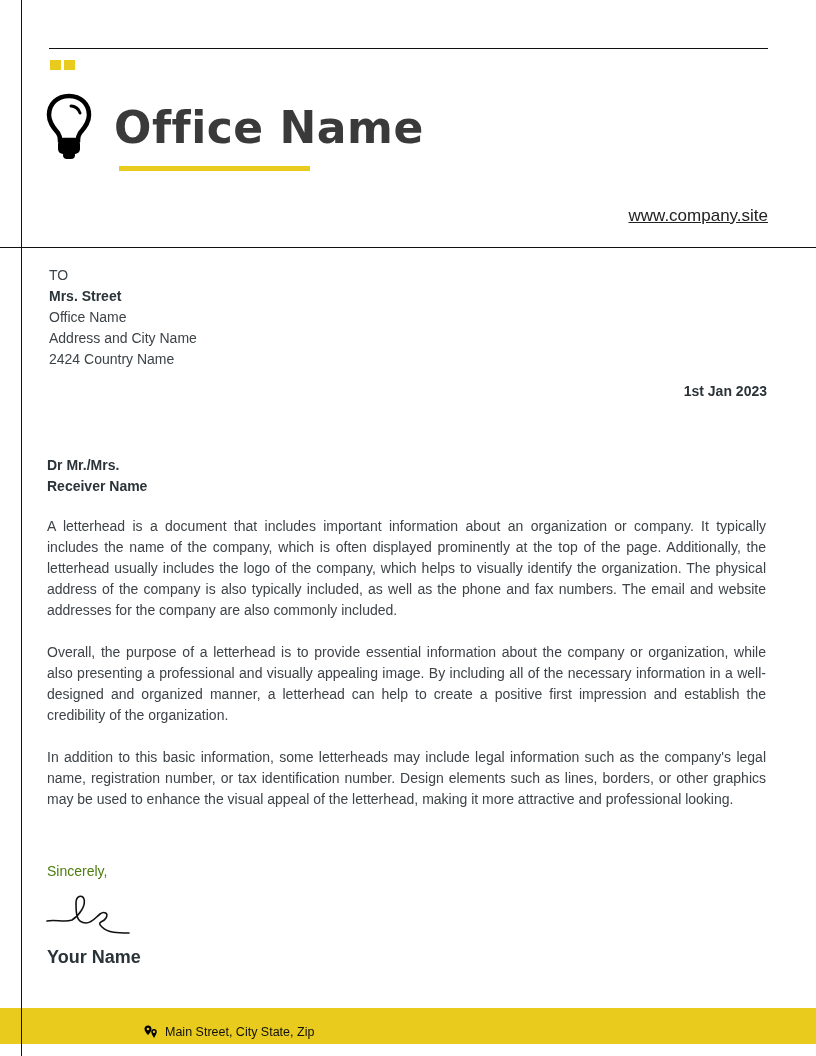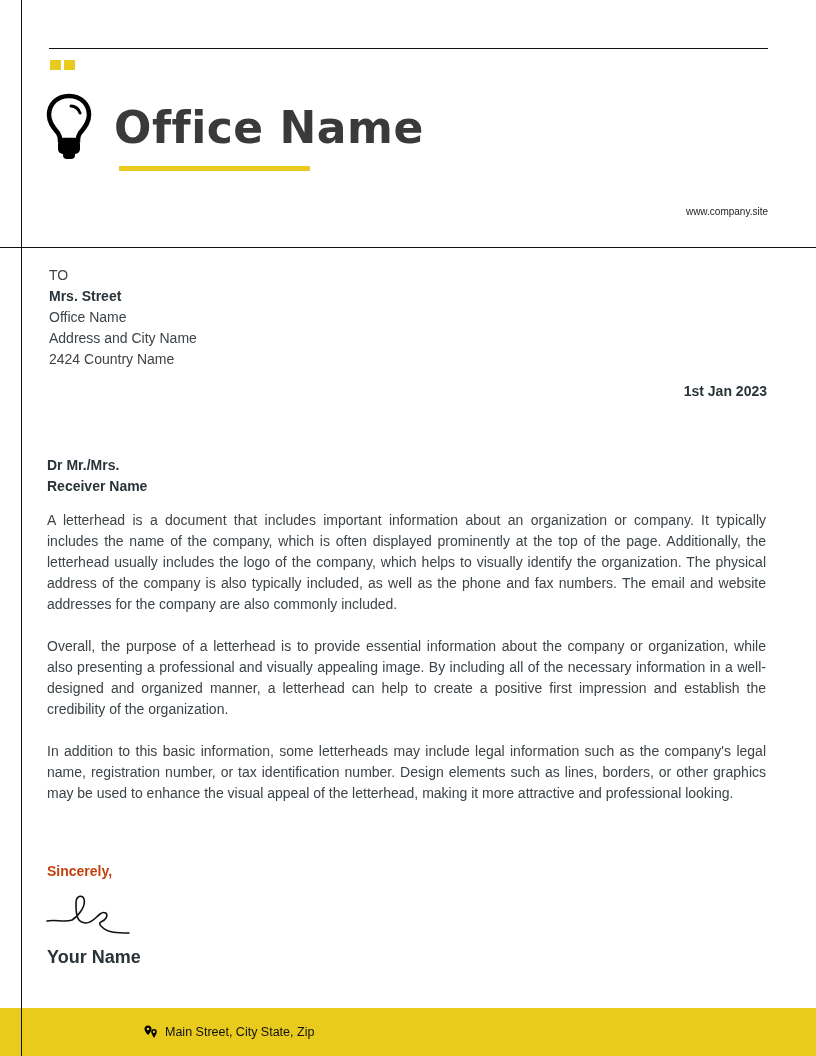--- a/index.html
+++ b/index.html
@@ -5,32 +5,32 @@
   html, body { margin:0; padding:0; }
   body { width:816px; height:1056px; position:relative; background:#ffffff; overflow:hidden;
          font-family:"Liberation Sans", sans-serif; color:#333a3f; }
   .vline { position:absolute; left:21px; top:0; width:1px; height:1056px; background:#111; z-index:5; }
   .top-rule { position:absolute; left:49px; top:48px; width:719px; height:1px; background:#111; }
   .sq { position:absolute; top:60px; width:11px; height:10px; }
   .logo-icon { position:absolute; left:46px; top:93px; width:46px; height:68px; }
   .office-title { position:absolute; left:114px; top:100px; font-family:"DejaVu Sans", sans-serif;
                   font-size:44px; font-weight:600; color:#3a3a3a; letter-spacing:0.5px; line-height:56px; }
   .title-underline { position:absolute; left:119px; top:166px; width:191px; height:5px; }
-  .website { position:absolute; right:48px; top:206px; font-size:10px; color:#222; }
+  .website { position:absolute; right:48px; top:206px; font-size:17px; color:#222;text-decoration:underline; }
   .header-rule { position:absolute; left:0; top:247px; width:816px; height:1px; background:#111; }
   .to-block { position:absolute; left:49px; top:265px; font-size:14px; line-height:21px; color:#3d4347; }
   .to-block .bold { font-weight:700; color:#2a3338; }
   .date { position:absolute; right:49px; top:383px; font-size:14px; font-weight:700; color:#2a3338;text-align:right; }
   .salutation { position:absolute; left:47px; top:443px; font-size:14px; line-height:21px; font-weight:700; color:#2a3338;margin-top:12px; }
   .body { position:absolute; left:47px; top:506px; width:719px; font-size:14px; line-height:21px; color:#3d4347; }
-  .body p { margin:4px 0 21px 0; text-align:justify; }
-  .closing { position:absolute; left:47px; top:863px; font-size:14px; color:#c2410c;font-weight:bold; }
+  .body p { margin:10px 0 21px 0; text-align:justify; }
+  .closing { position:absolute; left:47px; top:863px; font-size:14px; color:#4d7c0f; }
   .signature { position:absolute; left:46px; top:893px; width:84px; height:44px; }
   .your-name { position:absolute; left:47px; top:947px; font-size:18px; font-weight:700; color:#2a3338; }
-  .footer { position:absolute; left:0; top:1008px; width:816px; height:48px; display:flex; align-items:center; }
+  .footer { position:absolute; left:0; top:1008px; width:816px; height:36px; display:flex; align-items:center; }
   .footer-item { position:absolute; top:0; height:48px; display:flex; align-items:center; font-size:12.5px; color:#111; }
   .footer-item svg { margin-right:7px; }
 </style>
 </head>
 <body>
 
 <div class="vline"></div>
 <div class="top-rule"></div>
 <div class="sq" style="left:50px;background:#e9cb1e;"></div>
 <div class="sq" style="left:64px;background:#e9cb1e;"></div>

